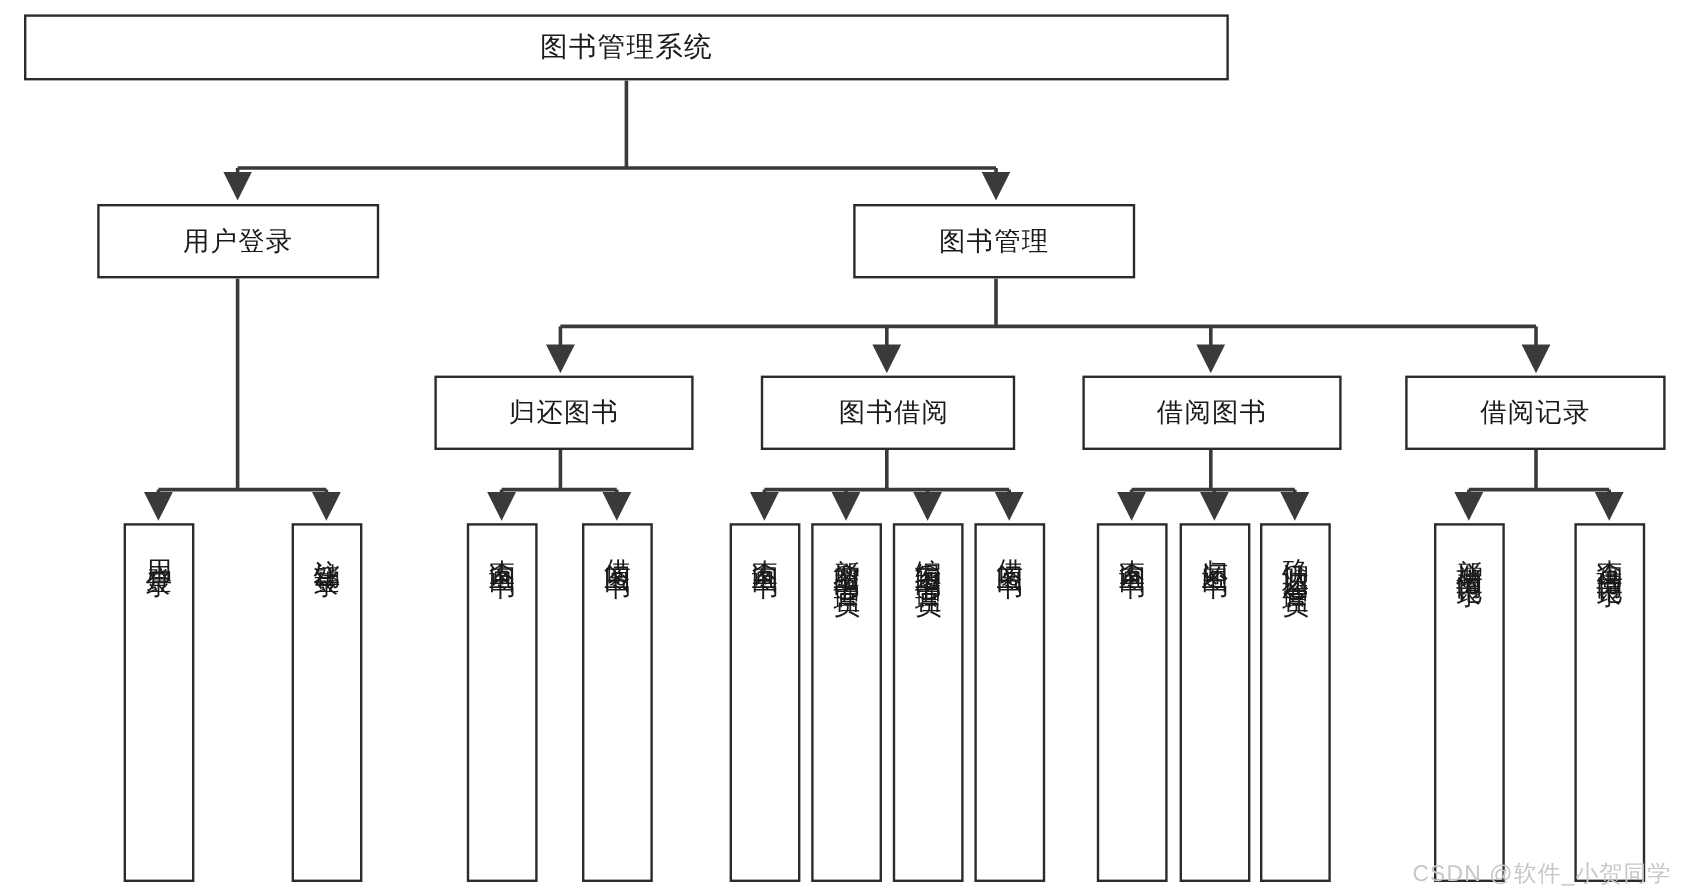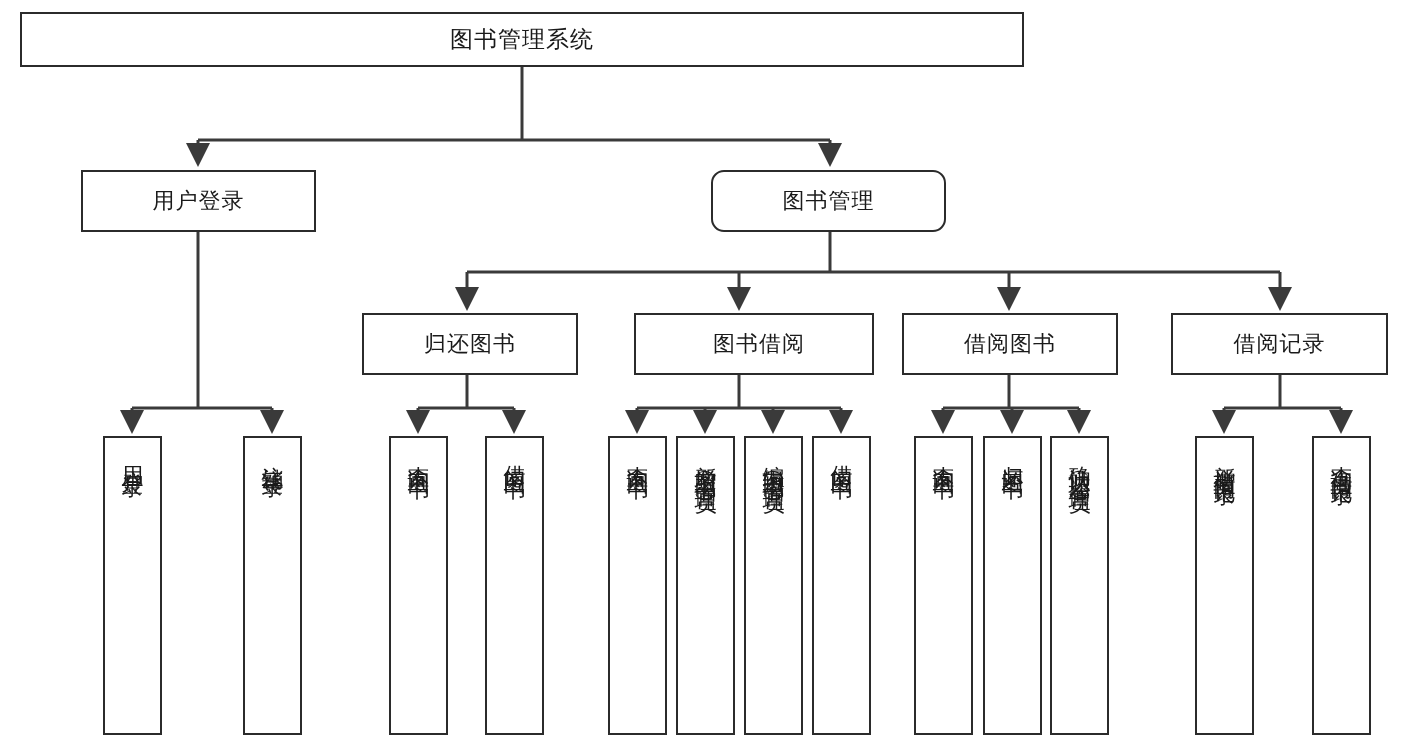--- a/index.html
+++ b/index.html
@@ -112,28 +112,28 @@
     </g>
   </svg>
 
   <div class="node horiz" id="node-root" style="left:20px;top:12px;width:1004px;height:55px;">
     <span class="label">图书管理系统</span>
   </div>
 
   <div class="node horiz" style="left:81px;top:170px;width:235px;height:62px;">
     <span class="label">用户登录</span>
   </div>
-  <div class="node horiz" style="left:711px;top:170px;width:235px;height:62px;border-radius:13px;">
+  <div class="node horiz" style="left:711px;top:170px;width:235px;height:62px;">
     <span class="label">图书管理</span>
   </div>
 
   <div class="node horiz" style="left:362px;top:313px;width:216px;height:62px;">
     <span class="label">归还图书</span>
   </div>
-  <div class="node horiz" style="left:634px;top:313px;width:240px;height:62px;padding-left:10px;">
+  <div class="node horiz" style="left:634px;top:313px;width:212px;height:62px;padding-left:10px;">
     <span class="label">图书借阅</span>
   </div>
   <div class="node horiz" style="left:902px;top:313px;width:216px;height:62px;">
     <span class="label">借阅图书</span>
   </div>
   <div class="node horiz" style="left:1171px;top:313px;width:217px;height:62px;">
     <span class="label">借阅记录</span>
   </div>
 
   <div class="node vert" style="left:103px;top:436px;width:59px;height:299px;">
@@ -173,14 +173,15 @@
     <span class="label">确认归还（管理员）</span>
   </div>
 
   <div class="node vert" style="left:1195px;top:436px;width:59px;height:299px;">
     <span class="label">新增借阅记录</span>
   </div>
   <div class="node vert" style="left:1312px;top:436px;width:59px;height:299px;">
     <span class="label">查询借阅记录</span>
   </div>
 
+  <div id="watermark">CSDN @软件_小贺同学</div>
 
 </div>
 
 </body></html>

